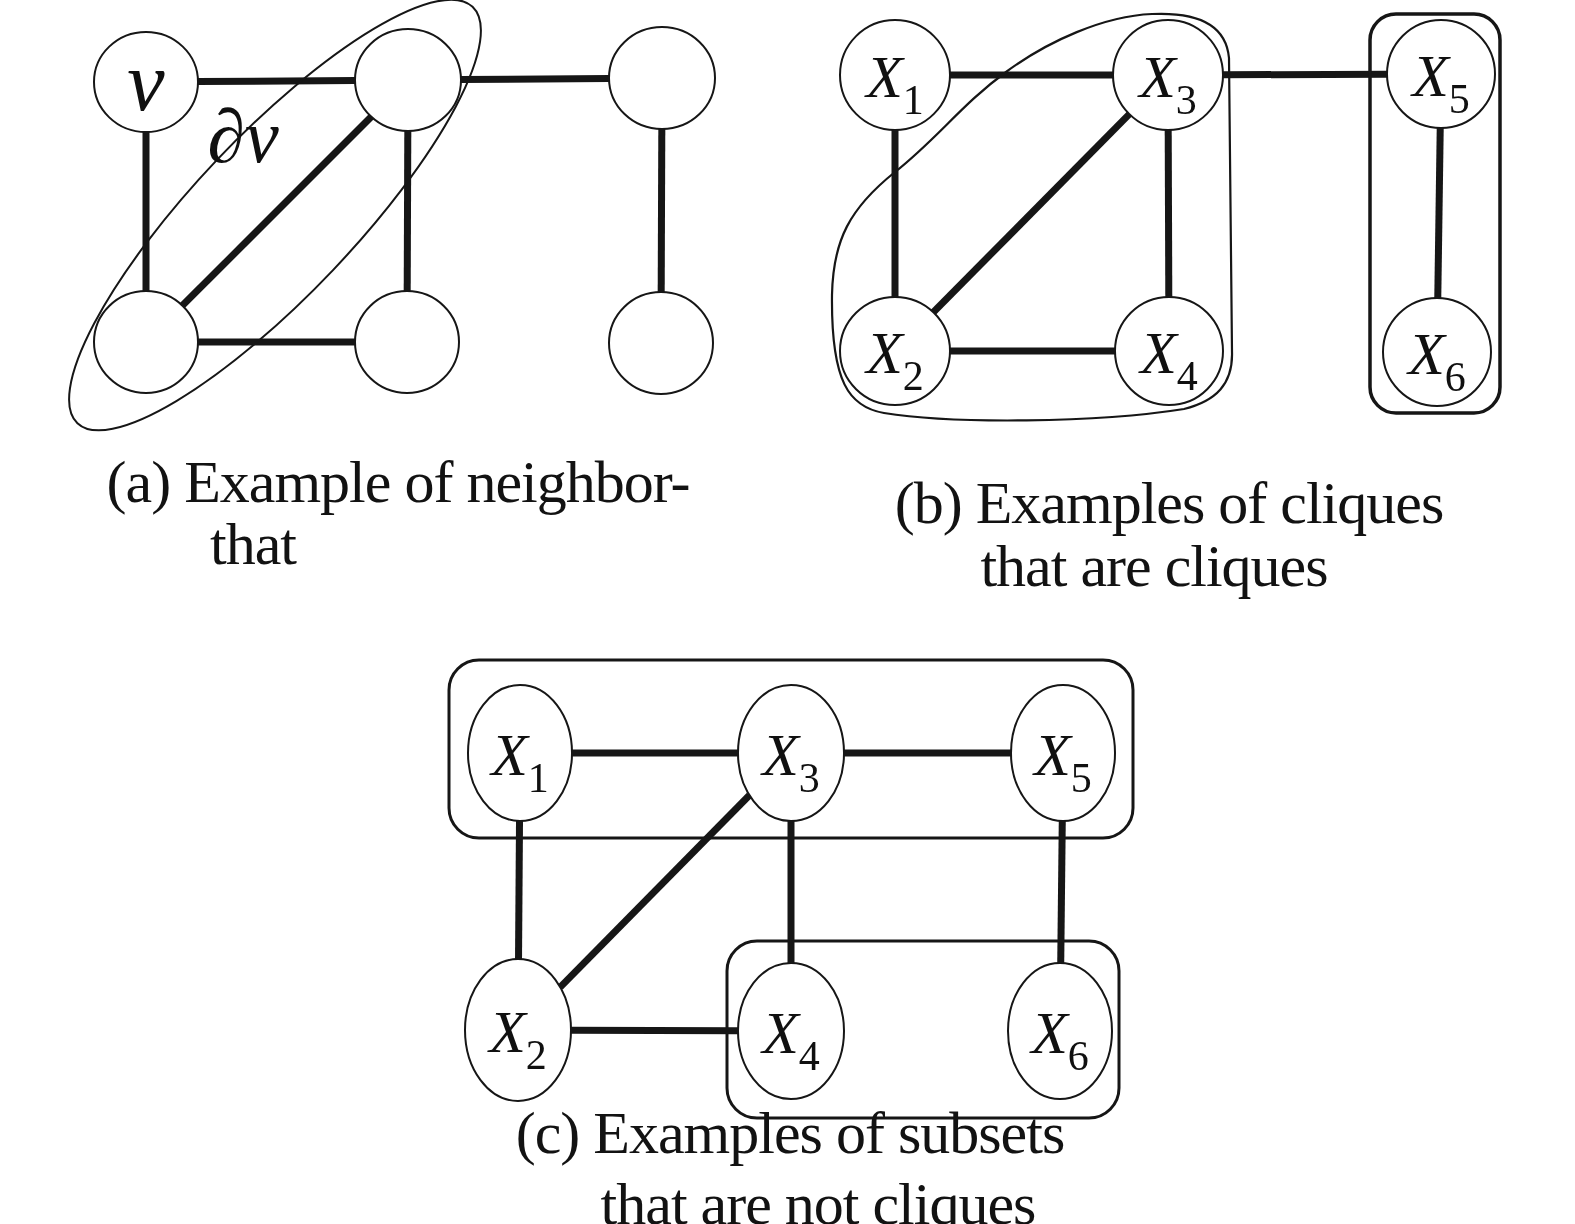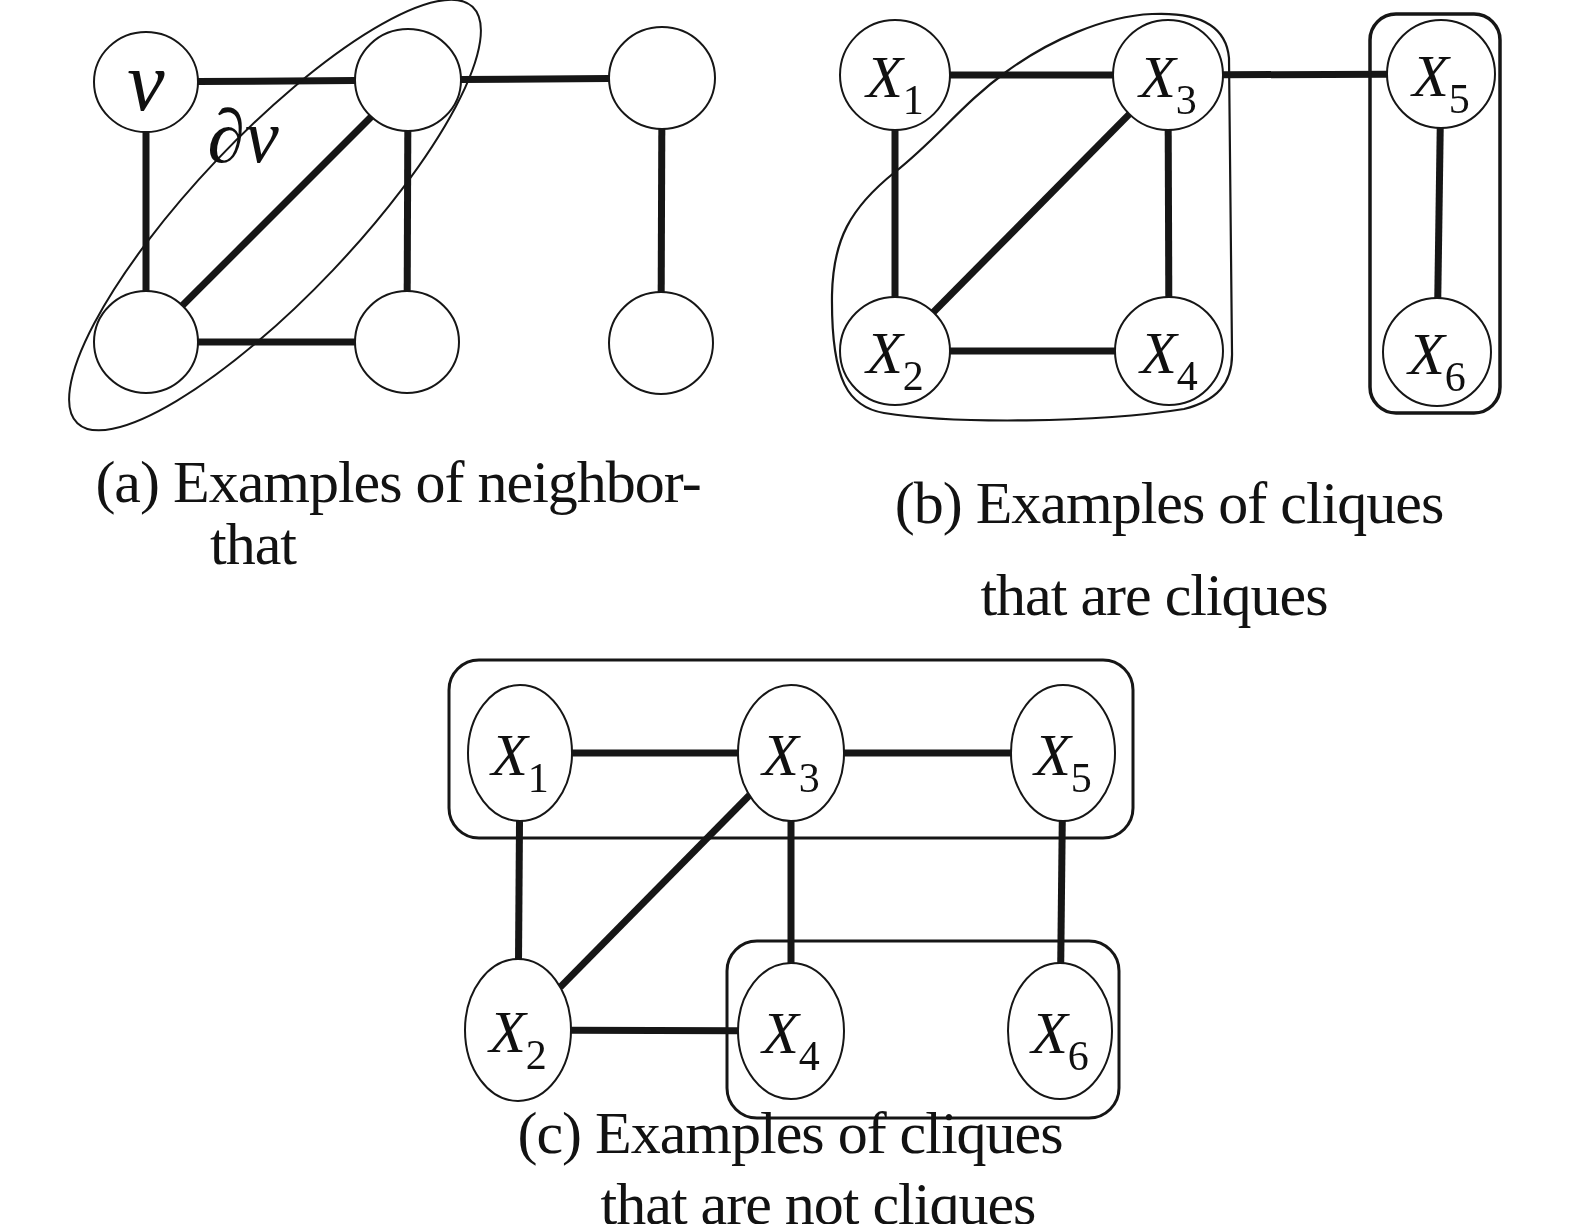--- a/index.html
+++ b/index.html
@@ -91,22 +91,22 @@
         <rect x="727" y="941" width="392" height="177" rx="30" ry="30" fill="none" stroke="#161616" stroke-width="3"></rect>
         <text x="520" y="775" text-anchor="middle" font-family="&quot;Liberation Serif&quot;, serif" font-style="italic" font-size="60" fill="#101010"><tspan>X</tspan><tspan font-size="42" font-style="normal" dy="17">1</tspan></text>
         <text x="791" y="775" text-anchor="middle" font-family="&quot;Liberation Serif&quot;, serif" font-style="italic" font-size="60" fill="#101010"><tspan>X</tspan><tspan font-size="42" font-style="normal" dy="17">3</tspan></text>
         <text x="1063" y="775" text-anchor="middle" font-family="&quot;Liberation Serif&quot;, serif" font-style="italic" font-size="60" fill="#101010"><tspan>X</tspan><tspan font-size="42" font-style="normal" dy="17">5</tspan></text>
         <text x="518" y="1052" text-anchor="middle" font-family="&quot;Liberation Serif&quot;, serif" font-style="italic" font-size="60" fill="#101010"><tspan>X</tspan><tspan font-size="42" font-style="normal" dy="17">2</tspan></text>
         <text x="791" y="1053" text-anchor="middle" font-family="&quot;Liberation Serif&quot;, serif" font-style="italic" font-size="60" fill="#101010"><tspan>X</tspan><tspan font-size="42" font-style="normal" dy="17">4</tspan></text>
         <text x="1060" y="1053" text-anchor="middle" font-family="&quot;Liberation Serif&quot;, serif" font-style="italic" font-size="60" fill="#101010"><tspan>X</tspan><tspan font-size="42" font-style="normal" dy="17">6</tspan></text>
       </g>
     </svg>
 
-  <div class="caption-line" style="left:398px; top:452px;">(a) Examples of neighbor-</div>
+  <div class="caption-line" style="left:398px; top:452px;">(a) Example of neighbor-</div>
   <div class="caption-line" style="left:253px; top:514px;">that</div>
 
   <div class="caption-line" style="left:1169px; top:473px;">(b) Examples of cliques</div>
-  <div class="caption-line" style="left:1154px; top:565px;">that are cliques</div>
+  <div class="caption-line" style="left:1154px; top:536px;">that are cliques</div>
 
-  <div class="caption-line" style="left:790px; top:1103px;">(c) Examples of cliques</div>
+  <div class="caption-line" style="left:790px; top:1103px;">(c) Examples of subsets</div>
   <div class="caption-line" style="left:818px; top:1174px;">that are not cliques</div>
 
 </div>
 
 </body></html>

